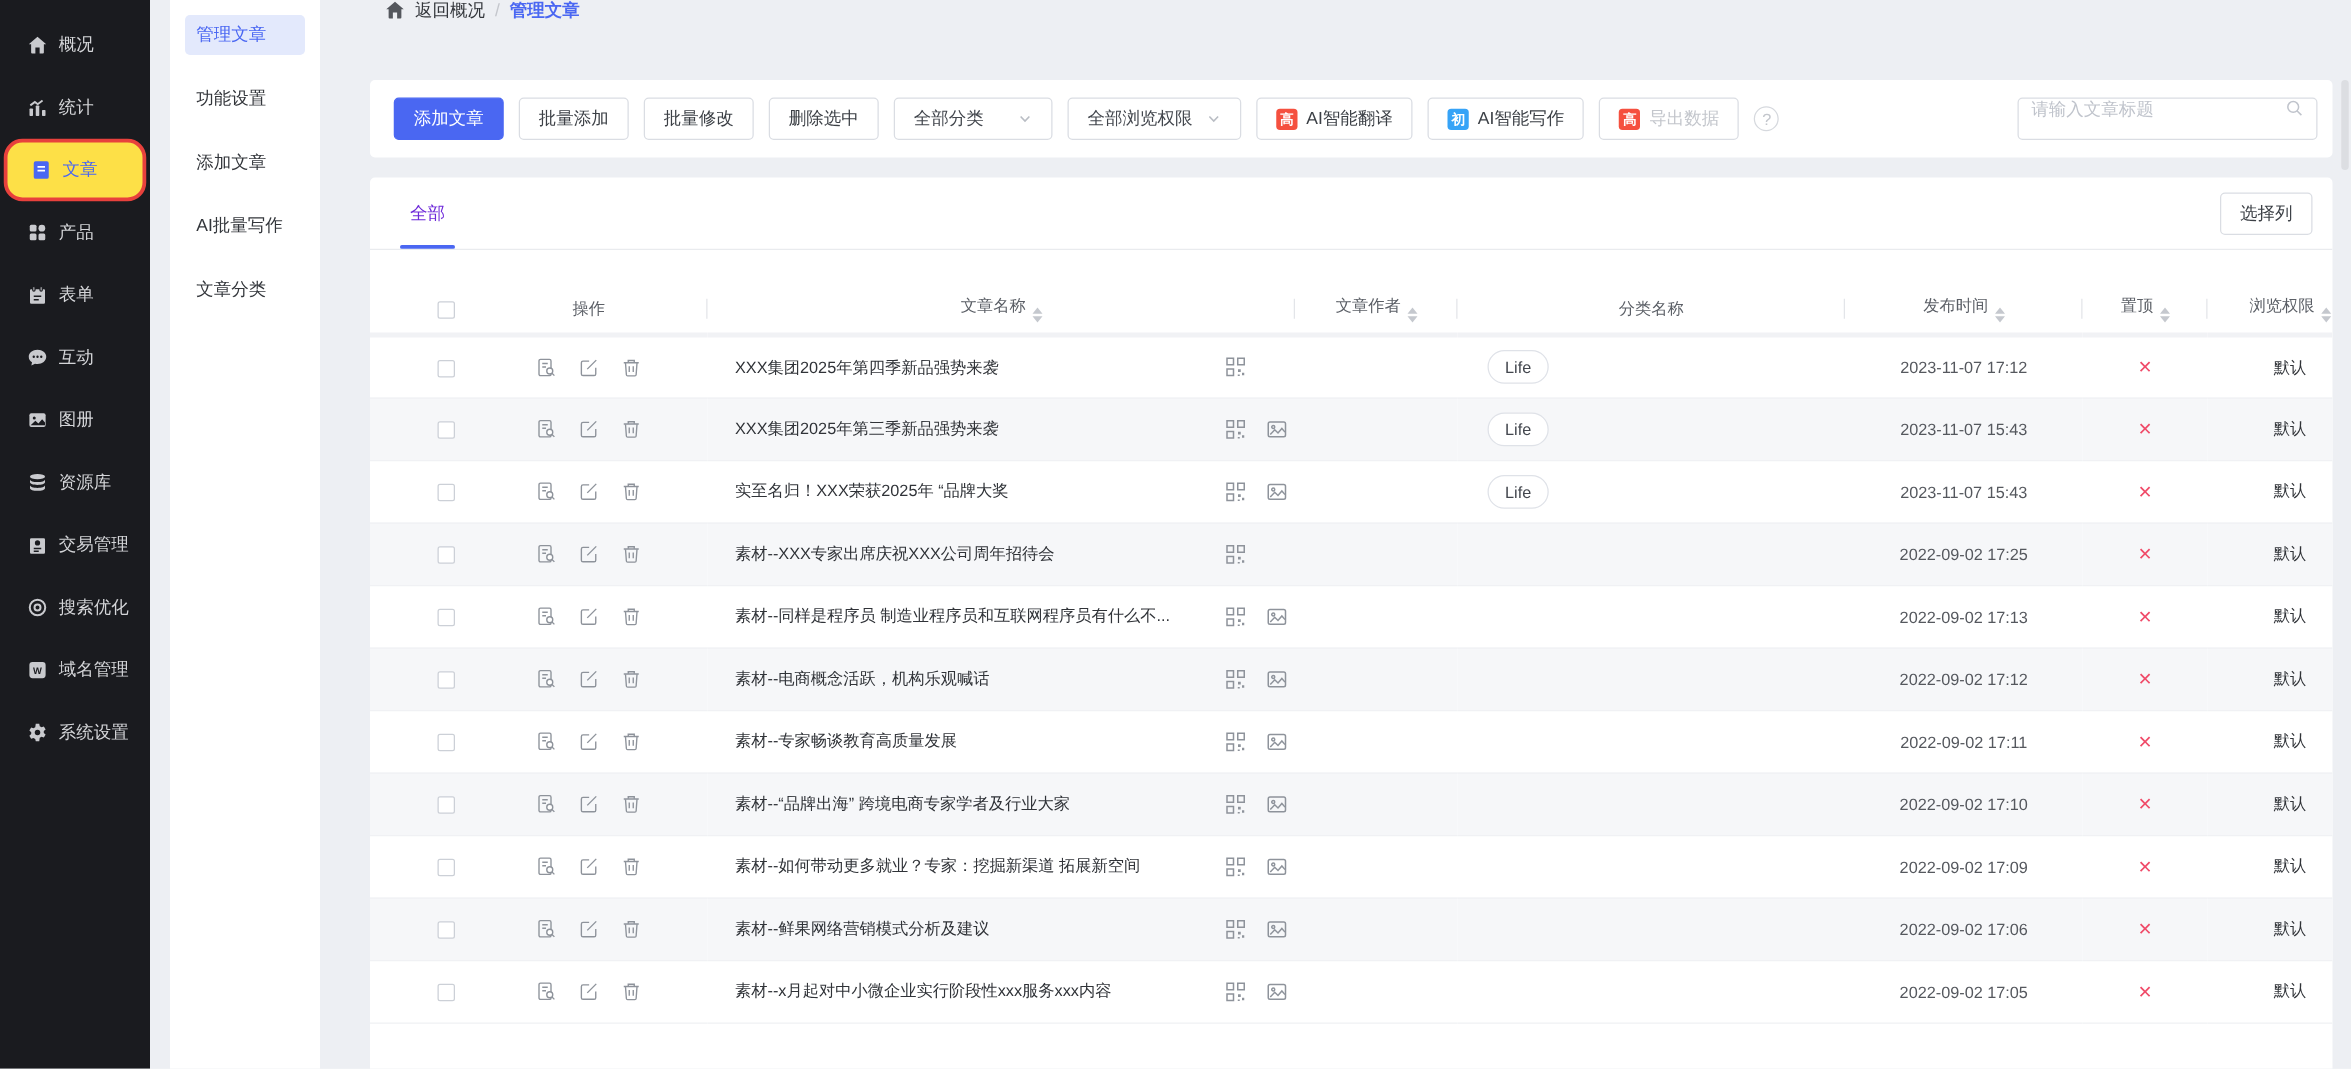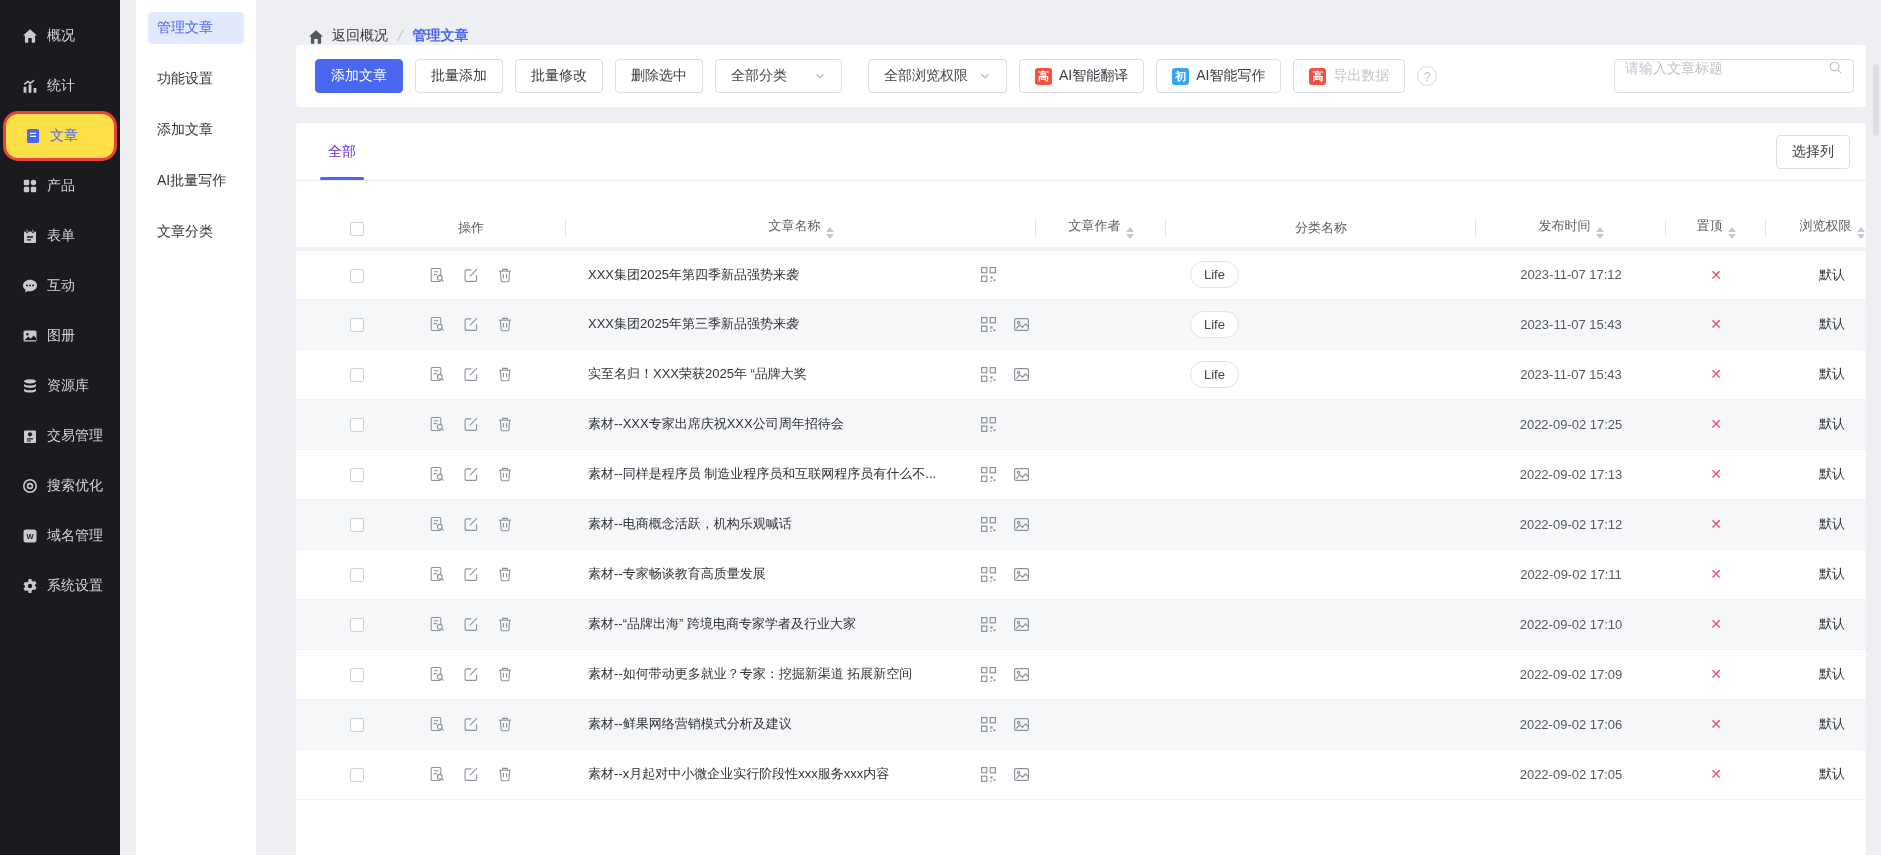--- a/index.html
+++ b/index.html
@@ -22,36 +22,36 @@
   .nav-item.annotated { border:3px solid #e8413c; }
 
   
   .side-sub { width:120px; background:#fff; padding-top:12px; flex:none; }
   .sub-item { height:32px; margin:0 12px 19px 12px; display:flex; align-items:center; padding:0 9px; font-size:14px; color:#33363b; border-radius:4px; cursor:pointer; white-space:nowrap; }
   .sub-item.active { background:#e3e9fc; color:#4a67f2; }
 
   .content { flex:1; display:flex; flex-direction:column; min-width:0; }
 
   
-  .breadcrumb { height:45px; display:flex; align-items:flex-end; padding-left:36px; gap:8px; font-size:14px; flex:none;font-family:Liberation Mono, monospace; }
+  .breadcrumb { height:64px; display:flex; align-items:flex-start; padding-left:36px; gap:8px; font-size:14px; flex:none; }
   .bc-home { color:#54575d; display:flex; cursor:pointer; }
   .bc-back { color:#33363b; cursor:pointer; text-decoration:none; }
   .bc-sep { color:#c4c6cc; }
   .bc-cur { color:#4a67f2; font-weight:bold; }
 
   .card { background:#fff; border-radius:4px; margin:0 15px 0 24px; }
 
   
   .toolbar { height:62px; display:flex; align-items:center; padding:0 12px 0 19px; gap:12px; flex:none; }
   .btn { height:34px; border:1px solid #dadde3; background:#fff; border-radius:4px; font-size:14px; color:#3c4046; padding:0 15px; display:inline-flex; align-items:center; gap:7px; cursor:pointer; font-family:inherit; white-space:nowrap; }
   .btn.primary { background:#4a67f2; border-color:#4a67f2; color:#fff; }
   .select { justify-content:space-between; color:#42464d; }
   .select .chev { color:#b9bdc4; display:flex; }
   .select.w1 { width:127px; }
-  .select.w2 { width:139px;margin-left:14px; }
+  .select.w2 { width:139px; }
   .badge { width:17px; height:17px; border-radius:3px; color:#fff; font-size:11px; display:flex; align-items:center; justify-content:center; font-weight:bold; flex:none; }
   .badge.high { background:#f5503f; }
   .badge.beginner { background:#36a3f7; }
   .btn.disabled { cursor:default; }
   .btn.disabled .btn-label { color:#c3c6cc; }
   .help { width:20px; height:20px; border-radius:50%; border:1px solid #d6d9de; color:#c3c6cc; font-size:13px; display:flex; align-items:center; justify-content:center; margin-left:0; flex:none; cursor:pointer; }
   .search { margin-left:auto; width:240px; height:34px; border:1px solid #dadde3; border-radius:4px; display:flex; align-items:flex-start; padding:0 10px; gap:6px; background:#fff; }
   .search input { border:none; outline:none; flex:1; font-size:14px; color:#333; font-family:inherit; min-width:0; background:transparent; }
   .search input::placeholder { color:#c0c4cc; }
   .search .sicon { color:#c0c4cc; display:flex; flex:none; }

